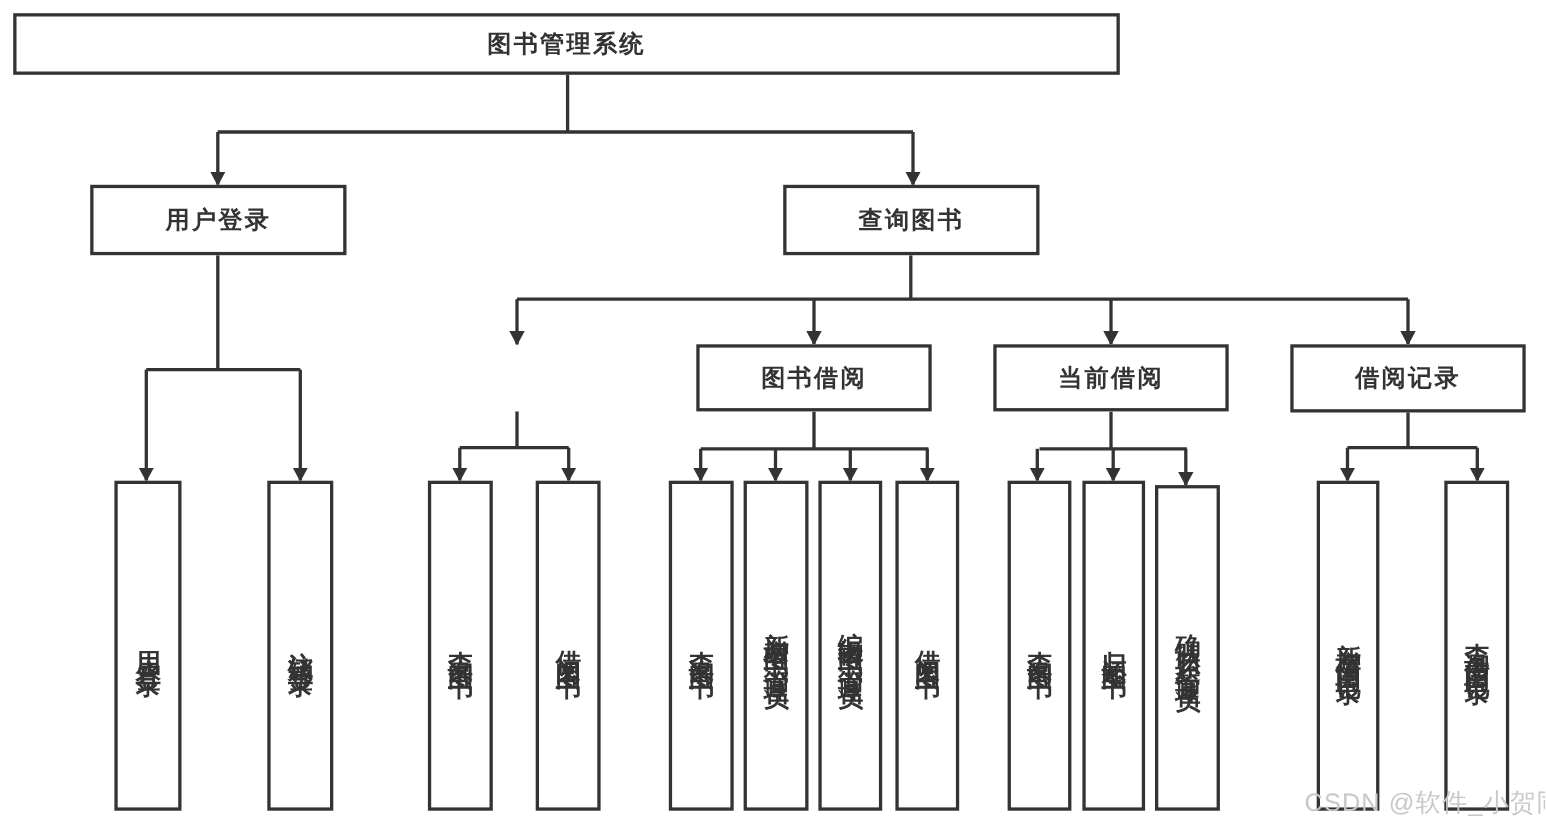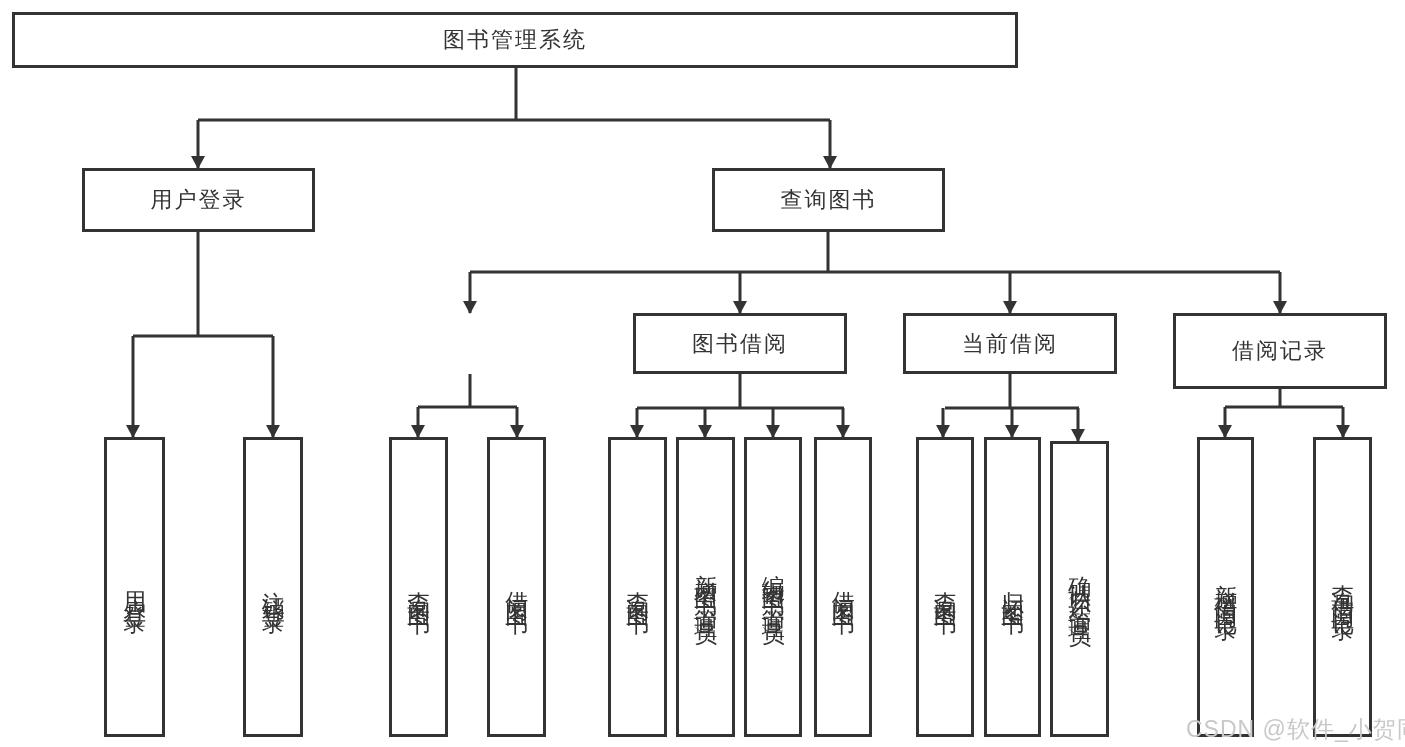--- a/index.html
+++ b/index.html
@@ -22,36 +22,37 @@
     box-sizing:border-box;
     border:3px solid var(--line);
     background:var(--bg);
     color:var(--text);
     display:flex;
     align-items:center;
     justify-content:center;
     z-index:2;
     font-size:22px;
     letter-spacing:2px;
+    font-weight:bold;
   }
   .node .vtext{
     writing-mode:vertical-rl;
     text-orientation:mixed;
     letter-spacing:7px;
     font-size:23px;
     line-height:1.2;
   }
   
   .n-root {left:12px;  top:12px;  width:1006px;height:56px;}
   .n-l2a  {left:82px;  top:168px; width:233px; height:64px;}
   .n-l2b  {left:712px; top:168px; width:233px; height:64px;}
   .n-l3a  {left:363px; top:313px; width:214px; height:61px;}
   .n-l3b  {left:633px; top:313px; width:214px; height:61px;}
   .n-l3c  {left:903px; top:313px; width:214px; height:61px;}
-  .n-l3d  {left:1173px;top:313px; width:214px; height:76px;}
+  .n-l3d  {left:1173px;top:313px; width:214px; height:62px;}
   .n-v1   {left:104px; top:437px; width:61px;  height:300px;}
   .n-v2   {left:243px; top:437px; width:60px;  height:300px;}
   .n-v3   {left:389px; top:437px; width:59px;  height:300px;}
   .n-v4   {left:487px; top:437px; width:59px;  height:300px;}
   .n-v5   {left:608px; top:437px; width:59px;  height:300px;}
   .n-v6   {left:676px; top:437px; width:59px;  height:300px;}
   .n-v7   {left:744px; top:437px; width:58px;  height:300px;}
   .n-v8   {left:814px; top:437px; width:58px;  height:300px;}
   .n-v9   {left:916px; top:437px; width:58px;  height:300px;}
   .n-v10  {left:984px; top:437px; width:57px;  height:300px;}

